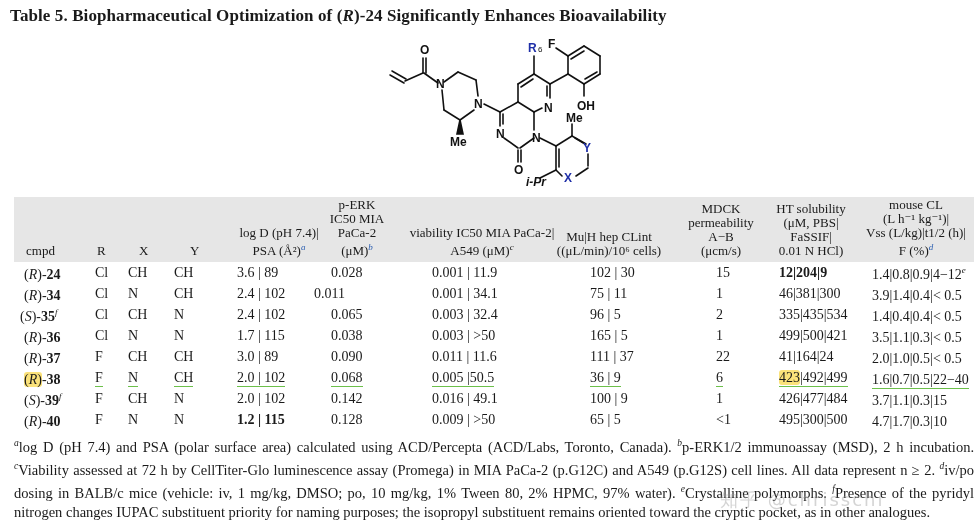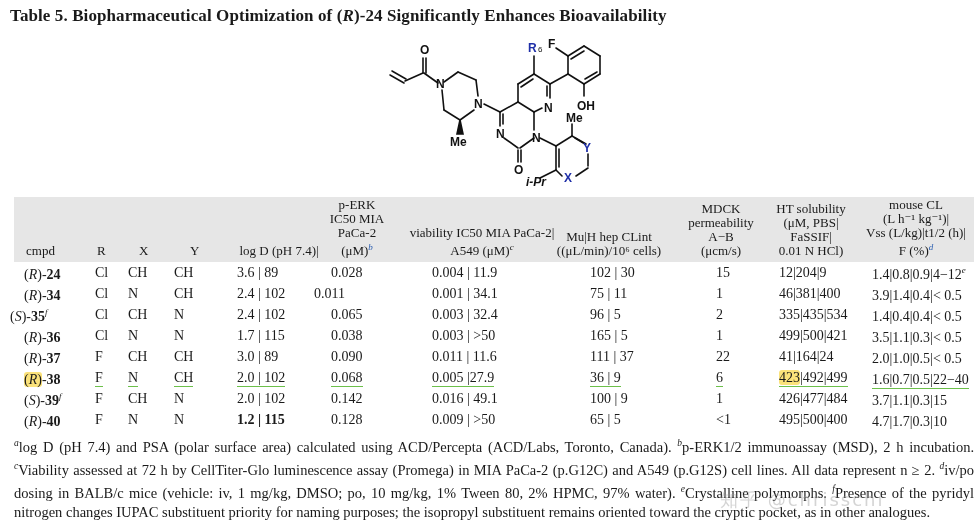--- a/index.html
+++ b/index.html
@@ -131,20 +131,21 @@
   </g>
 </svg>
 
 <div class="thead">
   <div class="hcell" style="left:12px;"><span>cmpd</span></div>
   <div class="hcell" style="left:83px;"><span>R</span></div>
   <div class="hcell" style="left:125px;"><span>X</span></div>
   <div class="hcell" style="left:176px;"><span>Y</span></div>
   <div class="hcell" style="left:200px; width:130px;">
     <div>log D (pH 7.4)|</div>
+    <div><span>PSA (Å²)</span><sup class="supblue">a</sup></div>
   </div>
   <div class="hcell" style="left:308px; width:70px;">
     <div>p-ERK</div>
     <div>IC50 MIA</div>
     <div>PaCa-2</div>
     <div><span>(μM)</span><sup class="supblue">b</sup></div>
   </div>
   <div class="hcell" style="left:388px; width:160px;">
     <div>viability IC50 MIA PaCa-2|</div>
     <div><span>A549 (μM)</span><sup>c</sup></div>
@@ -174,41 +175,41 @@
 </div>
 
 <div class="rows">
   <div class="row" style="top:0px;">
     <span class="c cmpd" style="left:24px;">(<i>R</i>)-<b>24</b><sup></sup></span>
     <span class="c" style="left:95px;">Cl</span>
     <span class="c" style="left:128px;">CH</span>
     <span class="c" style="left:174px;">CH</span>
     <span class="c" style="left:237px;">3.6 | 89</span>
     <span class="c" style="left:331px;">0.028</span>
-    <span class="c" style="left:432px;">0.004 | 11.9</span>
+    <span class="c" style="left:432px;">0.001 | 11.9</span>
     <span class="c" style="left:590px;">102 | 30</span>
     <span class="c" style="left:716px;">15</span>
-    <span class="c" style="left:779px;">12|204|9</span>
+    <span class="c" style="left:779px;font-weight:bold;">12|204|9</span>
     <span class="c" style="left:872px;"><span>1.4|0.8|0.9|4−12</span><sup>e</sup></span>
   </div>
   <div class="row" style="top:21px;">
     <span class="c cmpd" style="left:24px;">(<i>R</i>)-<b>34</b><sup></sup></span>
     <span class="c" style="left:95px;">Cl</span>
     <span class="c" style="left:128px;">N</span>
     <span class="c" style="left:174px;">CH</span>
     <span class="c" style="left:237px;">2.4 | 102</span>
     <span class="c" style="left:314px;">0.011</span>
     <span class="c" style="left:432px;">0.001 | 34.1</span>
     <span class="c" style="left:590px;">75 | 11</span>
     <span class="c" style="left:716px;">1</span>
-    <span class="c" style="left:779px;">46|381|400</span>
+    <span class="c" style="left:779px;">46|381|300</span>
     <span class="c" style="left:872px;"><span>3.9|1.4|0.4|&lt; 0.5</span><sup></sup></span>
   </div>
   <div class="row" style="top:42px;">
-    <span class="c cmpd" style="left:10px;">(<i>S</i>)-<b>35</b><sup>f</sup></span>
+    <span class="c cmpd" style="left:20px;">(<i>S</i>)-<b>35</b><sup>f</sup></span>
     <span class="c" style="left:95px;">Cl</span>
     <span class="c" style="left:128px;">CH</span>
     <span class="c" style="left:174px;">N</span>
     <span class="c" style="left:237px;">2.4 | 102</span>
     <span class="c" style="left:331px;">0.065</span>
     <span class="c" style="left:432px;">0.003 | 32.4</span>
     <span class="c" style="left:590px;">96 | 5</span>
     <span class="c" style="left:716px;">2</span>
     <span class="c" style="left:779px;">335|435|534</span>
     <span class="c" style="left:872px;"><span>1.4|0.4|0.4|&lt; 0.5</span><sup></sup></span>
@@ -239,21 +240,21 @@
     <span class="c" style="left:779px;">41|164|24</span>
     <span class="c" style="left:872px;"><span>2.0|1.0|0.5|&lt; 0.5</span><sup></sup></span>
   </div>
   <div class="row" style="top:105px;padding-left:20px;">
     <span class="c cmpd" style="left:24px;"><span class="hl">(<i>R</i>)</span>-<b>38</b><sup></sup></span>
     <span class="c ul" style="left:95px;">F</span>
     <span class="c ul" style="left:128px;">N</span>
     <span class="c ul" style="left:174px;">CH</span>
     <span class="c ul" style="left:237px;">2.0 | 102</span>
     <span class="c ul" style="left:331px;">0.068</span>
-    <span class="c ul" style="left:432px;">0.005 |27.9</span>
+    <span class="c ul" style="left:432px;">0.005 |50.5</span>
     <span class="c ul" style="left:590px;">36 | 9</span>
     <span class="c ul" style="left:716px;">6</span>
     <span class="c ul" style="left:779px;"><span id="sol38"><span class="hl">423</span>|492|499</span></span>
     <span class="c ul" style="left:872px;"><span>1.6|0.7|0.5|22−40</span><sup></sup></span>
   </div>
   <div class="row" style="top:126px;">
     <span class="c cmpd" style="left:24px;">(<i>S</i>)-<b>39</b><sup>f</sup></span>
     <span class="c" style="left:95px;">F</span>
     <span class="c" style="left:128px;">CH</span>
     <span class="c" style="left:174px;">N</span>
@@ -268,21 +269,21 @@
   <div class="row" style="top:147px;">
     <span class="c cmpd" style="left:24px;">(<i>R</i>)-<b>40</b><sup></sup></span>
     <span class="c" style="left:95px;">F</span>
     <span class="c" style="left:128px;">N</span>
     <span class="c" style="left:174px;">N</span>
     <span class="c" style="left:237px;font-weight:bold;">1.2 | 115</span>
     <span class="c" style="left:331px;">0.128</span>
     <span class="c" style="left:432px;">0.009 | &gt;50</span>
     <span class="c" style="left:590px;">65 | 5</span>
     <span class="c" style="left:716px;">&lt;1</span>
-    <span class="c" style="left:779px;">495|500|400</span>
+    <span class="c" style="left:779px;">495|300|500</span>
     <span class="c" style="left:872px;"><span>4.7|1.7|0.3|10</span><sup></sup></span>
   </div>
 </div>
 
 <div class="notes">
   <sup>a</sup><span>log D (pH 7.4) and PSA (polar surface area) calculated using ACD/Percepta (ACD/Labs, Toronto, Canada).</span>
   <sup>b</sup><span>p-ERK1/2 immunoassay (MSD), 2 h incubation.</span>
   <sup>c</sup><span>Viability assessed at 72 h by CellTiter-Glo luminescence assay (Promega) in MIA PaCa-2 (p.G12C) and A549 (p.G12S) cell lines. All data represent n ≥ 2.</span>
   <sup>d</sup><span>iv/po dosing in BALB/c mice (vehicle: iv, 1 mg/kg, DMSO; po, 10 mg/kg, 1% Tween 80, 2% HPMC, 97% water).</span>
   <sup>e</sup><span>Crystalline polymorphs.</span>

